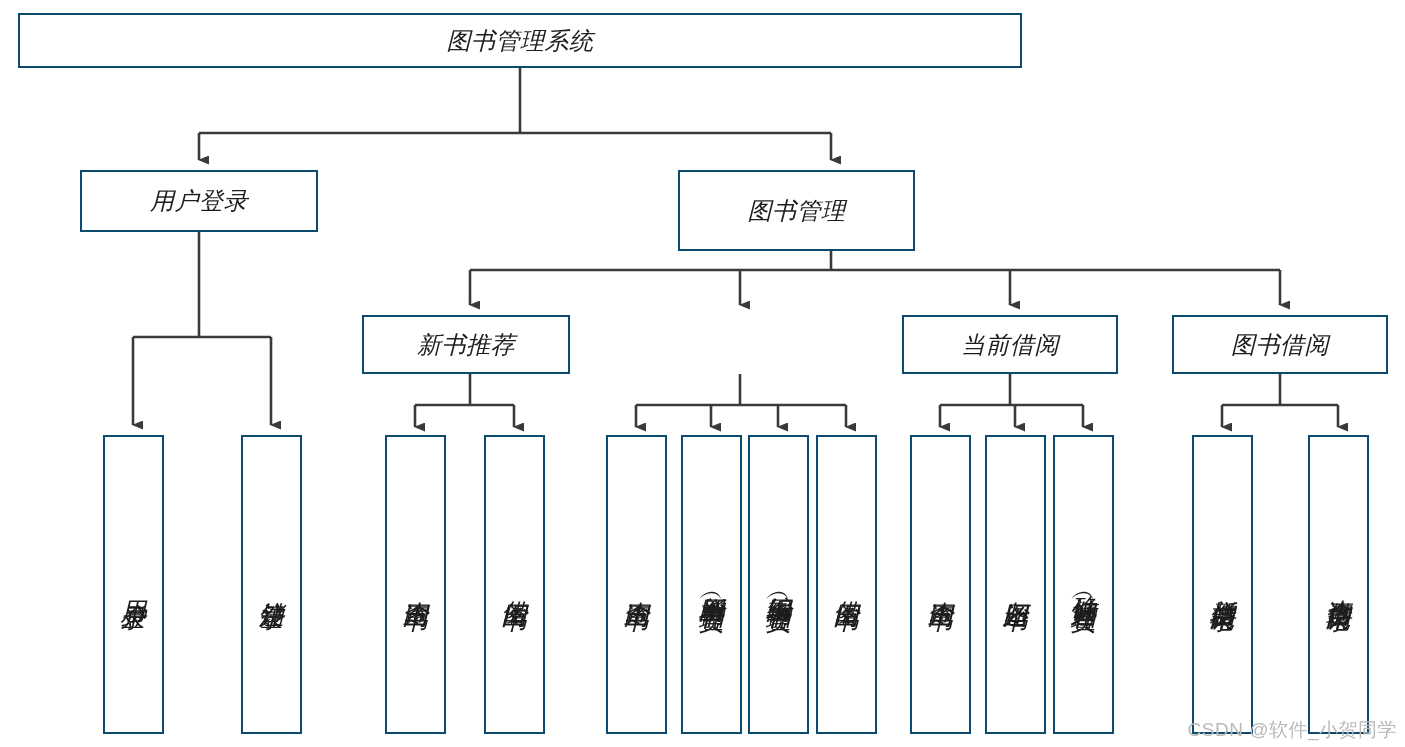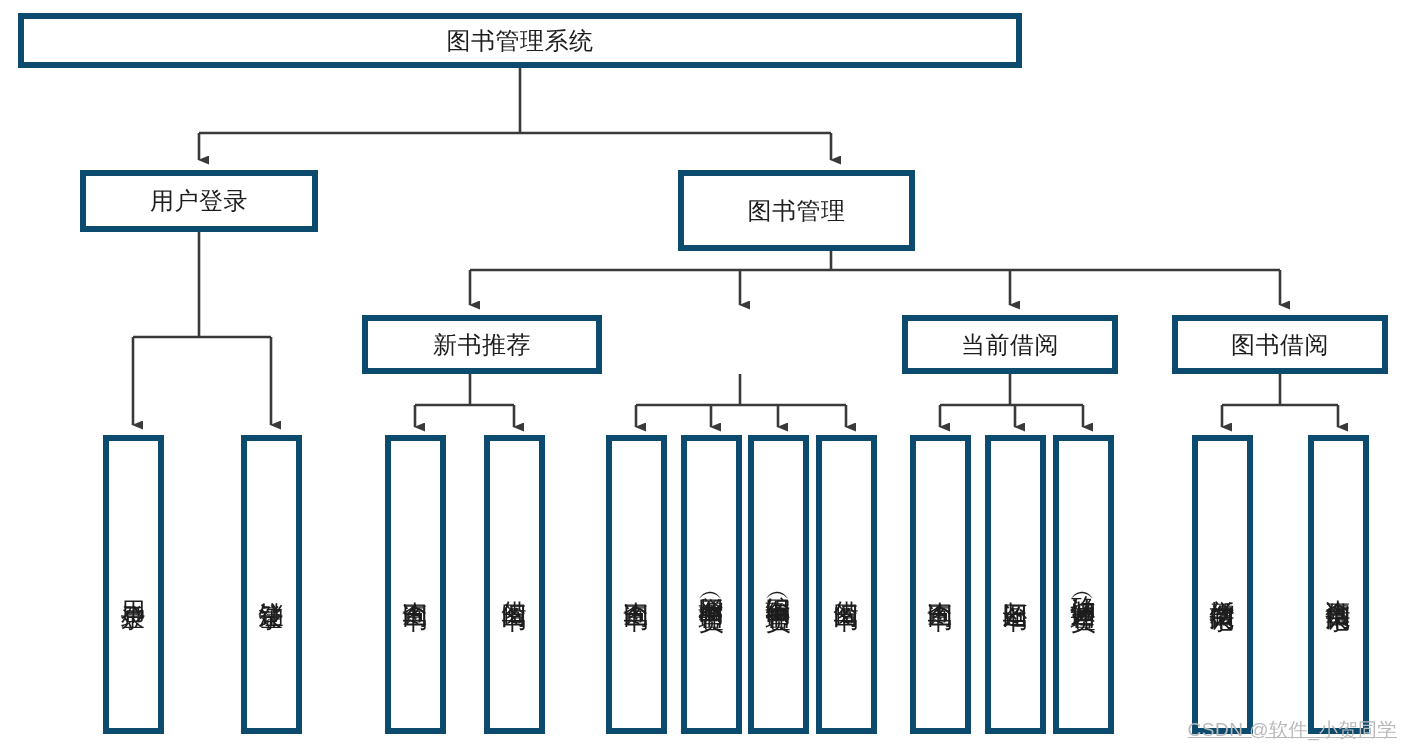--- a/index.html
+++ b/index.html
@@ -23,25 +23,26 @@
     left: 0;
     top: 0;
     width: 1405px;
     height: 747px;
     pointer-events: none;
   }
   .node {
     position: absolute;
     box-sizing: border-box;
     background: #ffffff;
-    border: 6px solid #0c4a6e;
+    border: 2px solid #0c4a6e;
     display: flex;
     align-items: center;
     justify-content: center;
     z-index: 2;
+    font-style: italic;
   }
   .node-label {
     color: #1d1d1d;
     font-size: 24px;
     line-height: 1.15;
     letter-spacing: 0.5px;
     white-space: nowrap;
   }
   .node.leaf {
     align-items: center;
@@ -60,21 +61,20 @@
   }
   #watermark {
     position: absolute;
     right: 8px;
     bottom: 4px;
     font-size: 19px;
     color: #b9b9b9;
     letter-spacing: 0.5px;
     white-space: nowrap;
     z-index: 5;
-    text-decoration: underline;
   }
 </style>
 </head>
 <body>
 
 <div id="diagram-root">
 
   <svg id="edge-layer" viewBox="0 0 1405 747" width="1405" height="747" xmlns="http://www.w3.org/2000/svg">
     <defs>
       <marker id="arrowhead" markerWidth="9" markerHeight="11" refX="4.5" refY="10" orient="auto" markerUnits="userSpaceOnUse">
@@ -129,21 +129,21 @@
     <span class="node-label">图书管理系统</span>
   </div>
 
   <div class="node" id="node-l2-0" style="left: 80px; top: 170px; width: 238px; height: 62px;">
     <span class="node-label">用户登录</span>
   </div>
   <div class="node" id="node-l2-1" style="left: 678px; top: 170px; width: 237px; height: 81px; justify-content: center;">
     <span class="node-label">图书管理</span>
   </div>
 
-  <div class="node" id="node-l3-0" style="left: 362px; top: 315px; width: 240px; height: 59px;">
+  <div class="node" id="node-l3-0" style="left: 362px; top: 315px; width: 208px; height: 59px;">
     <span class="node-label">新书推荐</span>
   </div>
   <div class="node" id="node-l3-2" style="left: 902px; top: 315px; width: 216px; height: 59px; justify-content: center;">
     <span class="node-label">当前借阅</span>
   </div>
   <div class="node" id="node-l3-3" style="left: 1172px; top: 315px; width: 216px; height: 59px;">
     <span class="node-label">图书借阅</span>
   </div>
 
   <div class="node leaf" id="node-leaf-0" style="left: 103px; top: 435px; width: 61px; height: 299px;">

